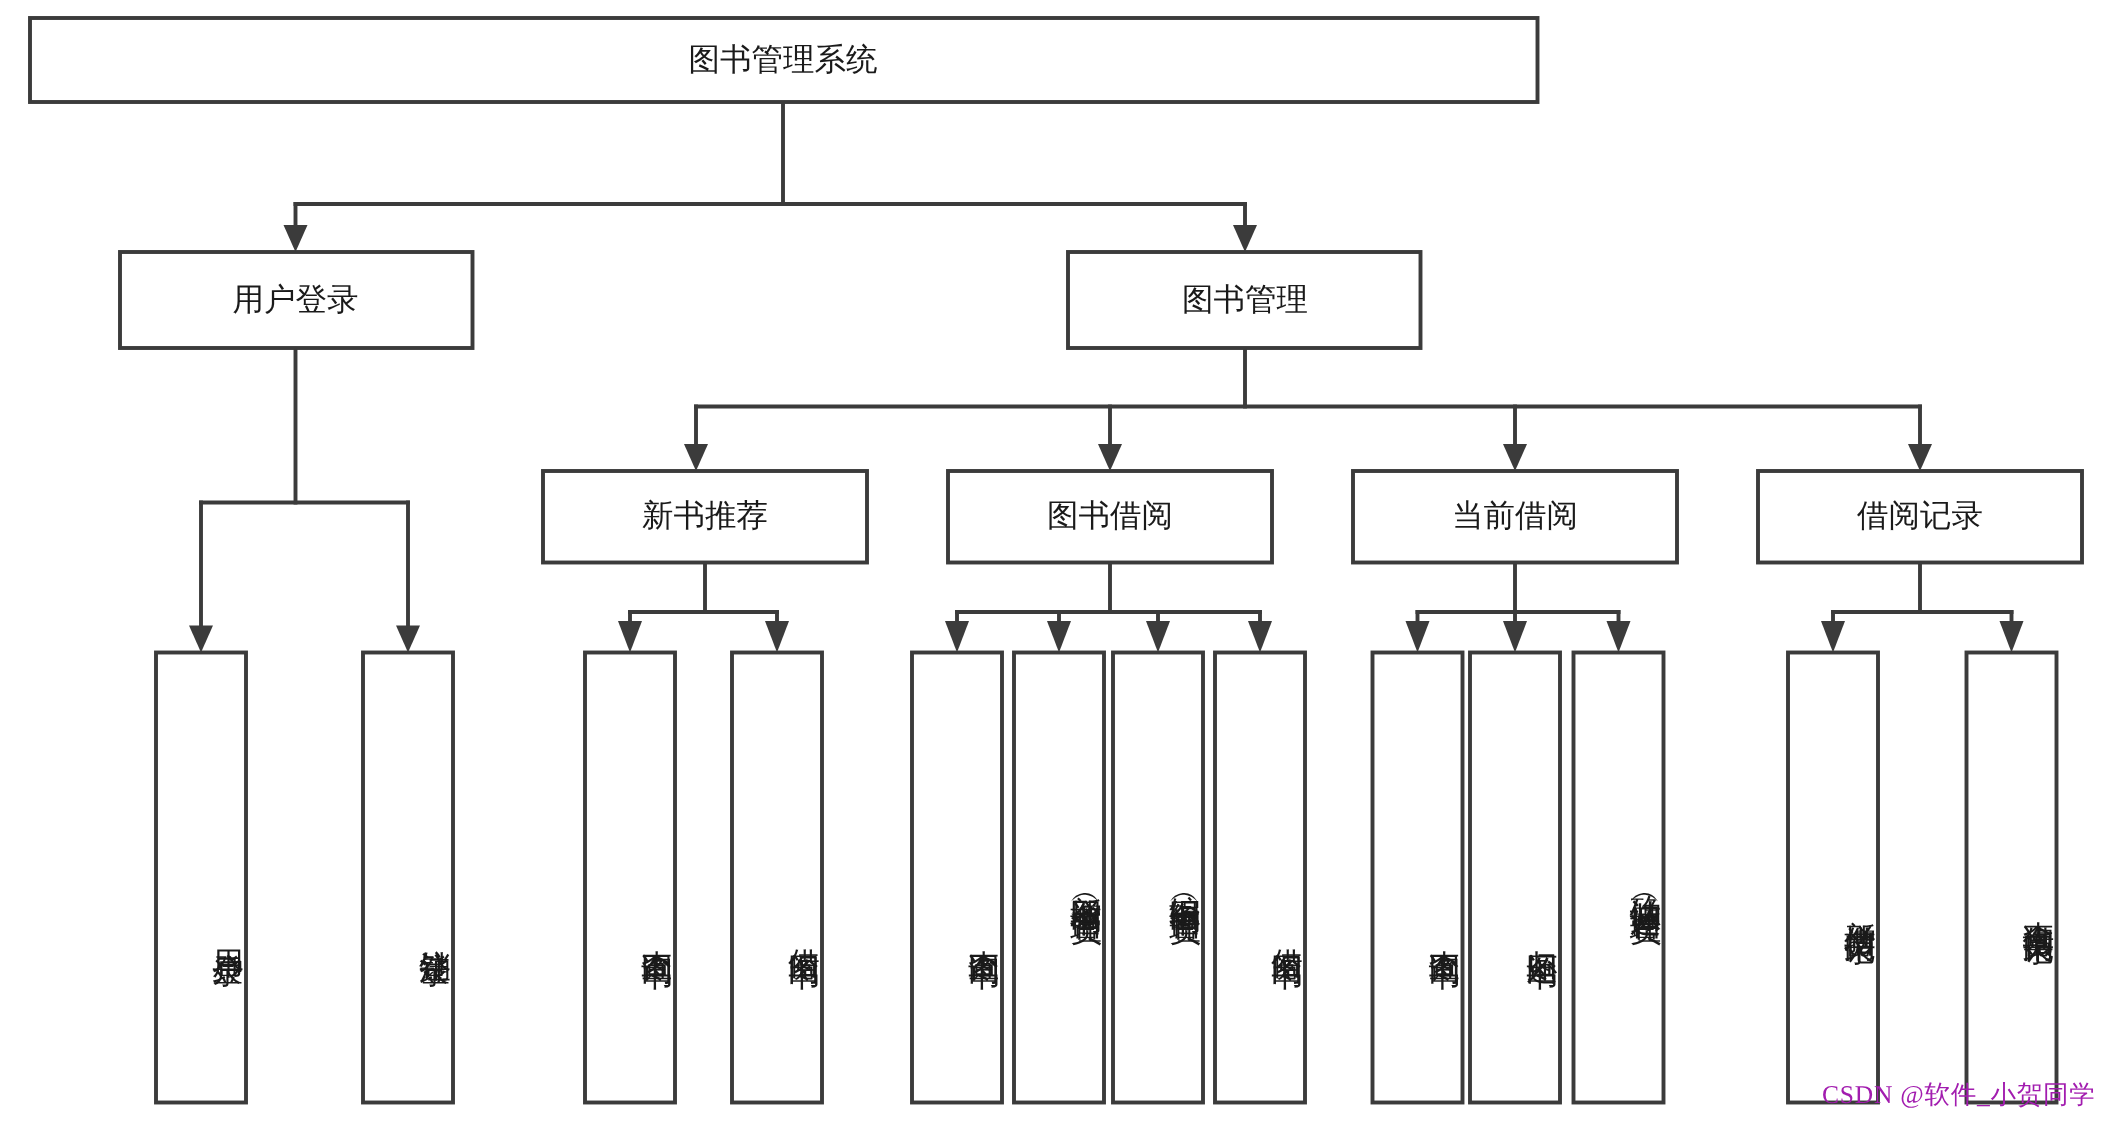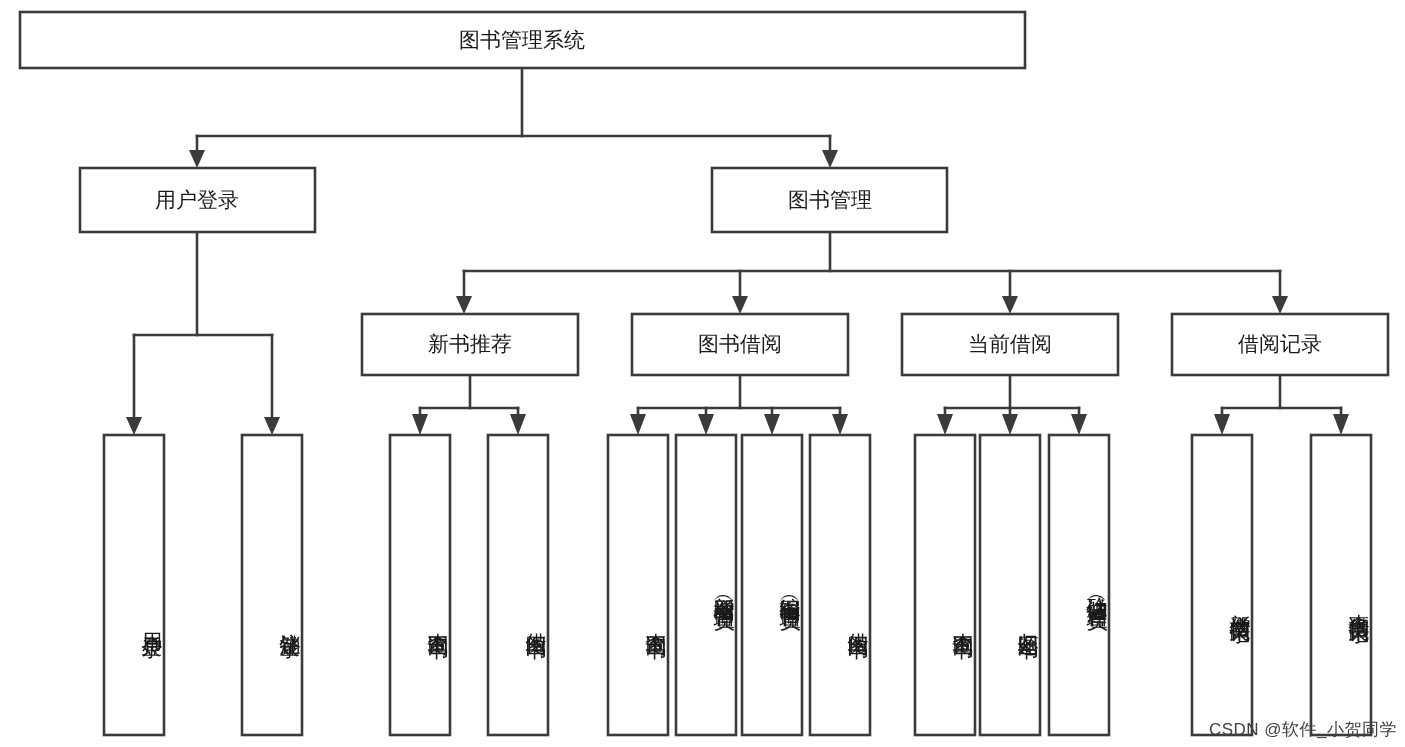--- a/index.html
+++ b/index.html
@@ -62,23 +62,23 @@
     line-height: 1.18;
     letter-spacing: 2px;
     color: #1a1a1a;
     white-space: nowrap;
     pointer-events: none;
   }
   .watermark {
     position: absolute;
     right: 8px;
     bottom: 6px;
-    font-family: Liberation Sans, sans-serif;
+    font-family: Liberation Serif, serif;
     font-size: 17px;
-    color: #404040;
+    color: #a21caf;
     letter-spacing: 0.5px;
     white-space: nowrap;
   }
 </style>
 </head>
 <body>
 
 <div id="diagram-root">
 
   <svg class="diagram-canvas" viewBox="0 0 1405 747" xmlns="http://www.w3.org/2000/svg">

